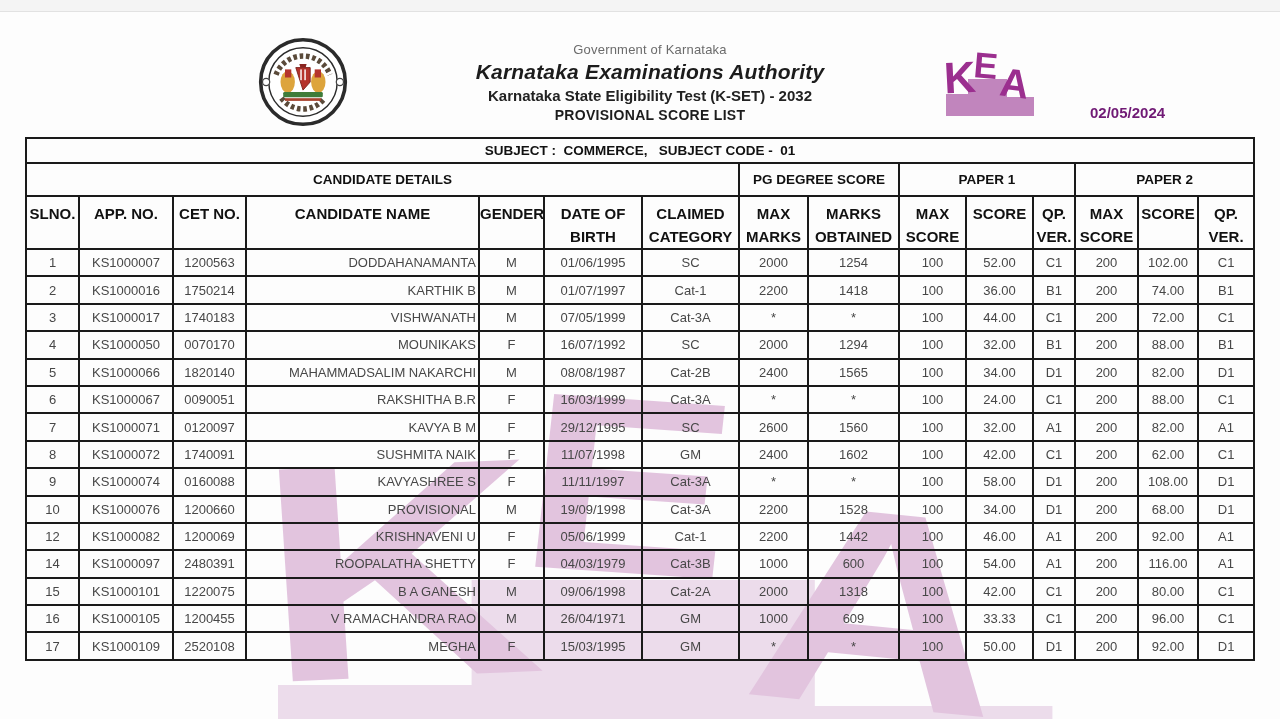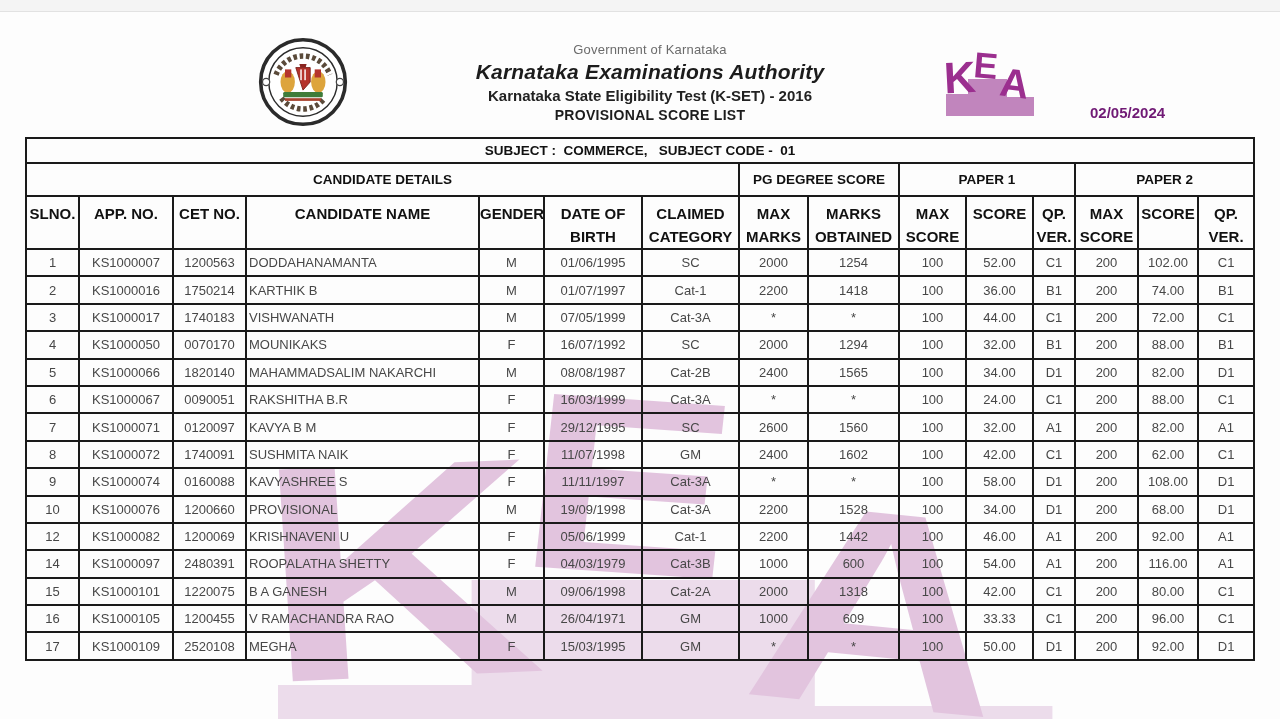--- a/index.html
+++ b/index.html
@@ -43,21 +43,21 @@
   .group-row th { height:33px; font-size:13.5px; font-weight:bold; color:#111; text-align:center; }
   .cols-row th {
     height:48px; font-size:15px; font-weight:bold; color:#111;
     text-align:center; vertical-align:top; padding-top:6px;
     white-space:pre-line; line-height:1.5;
   }
   .score-table tbody td {
     height:27.4px; font-size:13px; color:#474747;
     text-align:center; white-space:nowrap; overflow:hidden; padding:0 2px;
   }
-  .score-table tbody td.name-cell { text-align:left; }
+  .score-table tbody td.name-cell { text-align:right; }
 </style>
 </head>
 <body>
 
 <div class="page">
   <div class="top-strip"></div>
 
   <svg class="emblem" viewBox="0 0 100 100">
     <circle cx="50" cy="50" r="47" fill="#ffffff" stroke="#2b2b2b" stroke-width="4"></circle>
     <circle cx="50" cy="50" r="38" fill="#ffffff" stroke="#2b2b2b" stroke-width="1.6"></circle>
@@ -73,21 +73,21 @@
     <path d="M46,30 h8 l-1,4 h-6 z" fill="#8a2520"></path>
     <rect x="47" y="36" width="1.6" height="12" fill="#ffffff"></rect>
     <rect x="51.5" y="36" width="1.6" height="12" fill="#ffffff"></rect>
     <rect x="28" y="61" width="44" height="6" rx="1.5" fill="#3f7c39"></rect>
     <rect x="30" y="68" width="40" height="3" fill="#a8432e"></rect>
   </svg>
 
   <div class="header-text">
     <div class="gov-line">Government of Karnataka</div>
     <div class="authority">Karnataka Examinations Authority</div>
-    <div class="exam-line">Karnataka State Eligibility Test (K-SET) - 2016</div>
+    <div class="exam-line">Karnataka State Eligibility Test (K-SET) - 2032</div>
     <div class="doc-title">PROVISIONAL SCORE LIST</div>
   </div>
 
   <svg class="kea-logo" viewBox="0 0 100 80">
     <path d="M10,77 V55 H32 V40 H71 V58 H98 V77 Z" fill="#c185bd"></path>
     <text x="8" y="54" font-size="44" font-weight="900" transform="rotate(-3 20 40)" fill="#9b2f8f">K</text>
     <text x="38" y="39" font-size="36" font-weight="900" transform="rotate(5 50 25)" fill="#9b2f8f">E</text>
     <text x="64" y="58" font-size="40" font-weight="900" transform="rotate(7 78 45)" fill="#9b2f8f">A</text>
   </svg>
 

